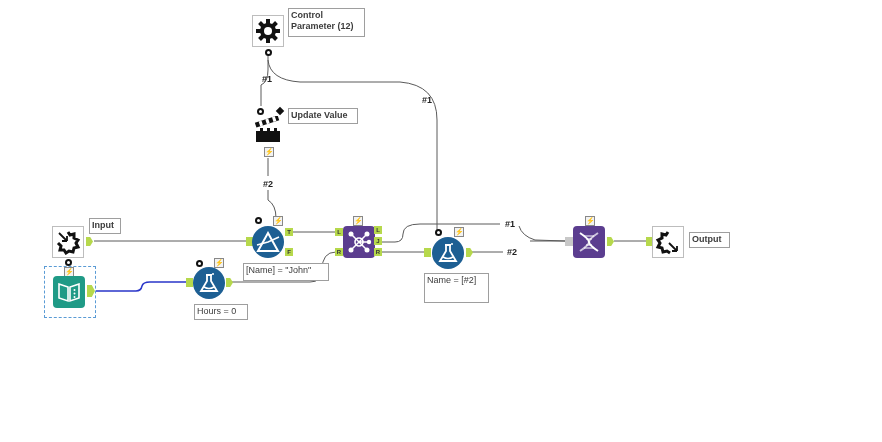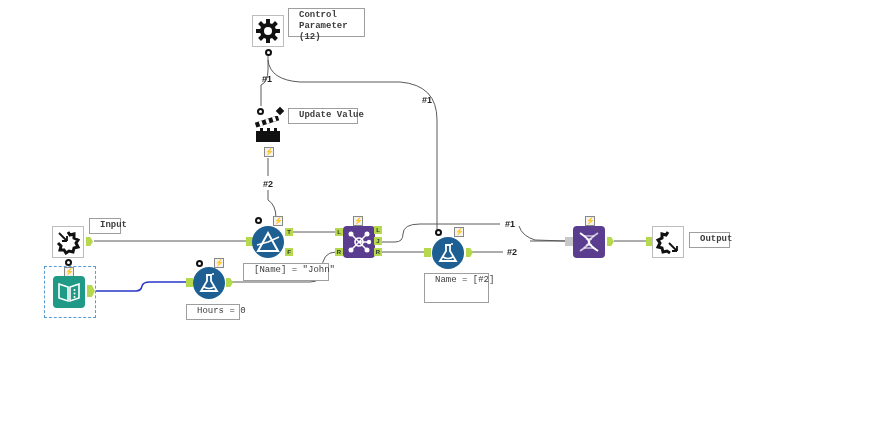--- a/index.html
+++ b/index.html
@@ -3,21 +3,21 @@
 <meta charset="utf-8">
 <style>
   html, body { margin:0; padding:0; }
   body { width:882px; height:442px; background:#ffffff; position:relative; overflow:hidden; font-family:"Liberation Sans", sans-serif; }
   #canvas { position:absolute; left:0; top:0; width:882px; height:442px; }
   .tool { position:absolute; box-sizing:border-box; }
   .sq { width:32px; height:32px; border:1px solid #bdbdbd; background:#fff; display:flex; align-items:center; justify-content:center; }
   .circ { width:32px; height:32px; border-radius:50%; background:#1d5f93; display:flex; align-items:center; justify-content:center; }
   .purple { width:32px; height:32px; border-radius:4px; background:#5b3d8f; display:flex; align-items:center; justify-content:center; }
   .teal { width:32px; height:32px; border-radius:4px; background:#1f9a86; display:flex; align-items:center; justify-content:center; }
-  .label { position:absolute; border:1px solid #9e9e9e; background:#fff; font-size:9px; color:#3c3c3c; padding:1px 10px; box-sizing:border-box; line-height:11px; white-space:nowrap; font-weight:bold;font-family:Liberation Mono, monospace; }
+  .label { position:absolute; border:1px solid #9e9e9e; background:#fff; font-size:9px; color:#3c3c3c; padding:1px 2px; box-sizing:border-box; line-height:11px; white-space:nowrap; font-weight:bold; }
   .label.normal { font-weight:normal; }
   .anchor { position:absolute; width:7px; height:9px; background:#b6d84c; }
   .anchor.in { clip-path:polygon(0 0,100% 0,100% 100%,0 100%); }
   .anchor.out { clip-path:polygon(0 0,60% 0,100% 50%,60% 100%,0 100%); }
   .anchor.lbl { width:8px; height:8px; font-size:6px; line-height:8px; text-align:center; color:#333; font-weight:bold; }
   .bolt { position:absolute; width:8px; height:8px; border:1px solid #888; background:#f2f2f2; font-size:7px; line-height:8px; text-align:center; color:#222; }
   .gear-dot { position:absolute; width:7px; height:7px; border-radius:50%; background:#111; }
   .gear-dot::after { content:""; position:absolute; left:2px; top:2px; width:3px; height:3px; border-radius:50%; background:#fff; }
   .diamond { position:absolute; width:6px; height:6px; background:#111; transform:rotate(45deg); }
   .conn-label { position:absolute; font-size:9px; color:#222; font-weight:bold; }
@@ -141,21 +141,21 @@
   <div class="bolt" style="left:214px;top:258px;">⚡</div>
   <div class="anchor in" style="left:186px;top:278px;"></div>
   <div class="tool circ" style="left:193px;top:267px;">
     <svg width="22" height="22" viewBox="0 0 22 22">
       <path d="M8,3 L14,3 M9,3 L9,9 L3,19 L19,19 L13,9 L13,3" fill="none" stroke="#fff" stroke-width="1.8"></path>
       <path d="M6,15 Q11,18 16,15" stroke="#fff" stroke-width="1.5" fill="none"></path>
       <circle cx="15" cy="2" r="1" fill="#fff"></circle>
     </svg>
   </div>
   <div class="anchor out" style="left:226px;top:278px;"></div>
-  <div class="label normal" style="left:186px;top:304px;width:54px;height:16px;">Hours = 0</div>
+  <div class="label normal" style="left:194px;top:304px;width:54px;height:16px;">Hours = 0</div>
 
   <div class="bolt" style="left:353px;top:216px;">⚡</div>
   <div class="anchor lbl" style="left:335px;top:228px;">L</div>
   <div class="anchor lbl" style="left:335px;top:248px;">R</div>
   <div class="tool purple" style="left:343px;top:226px;">
     <svg width="26" height="26" viewBox="0 0 26 26">
       <circle cx="13" cy="13" r="4" fill="none" stroke="#fff" stroke-width="1.6"></circle>
       <g stroke="#fff" stroke-width="1.5">
           <path d="M13,13 L5,5 M13,13 L21,5 M13,13 L5,21 M13,13 L21,21 M13,13 L23,13"></path>
         </g>

